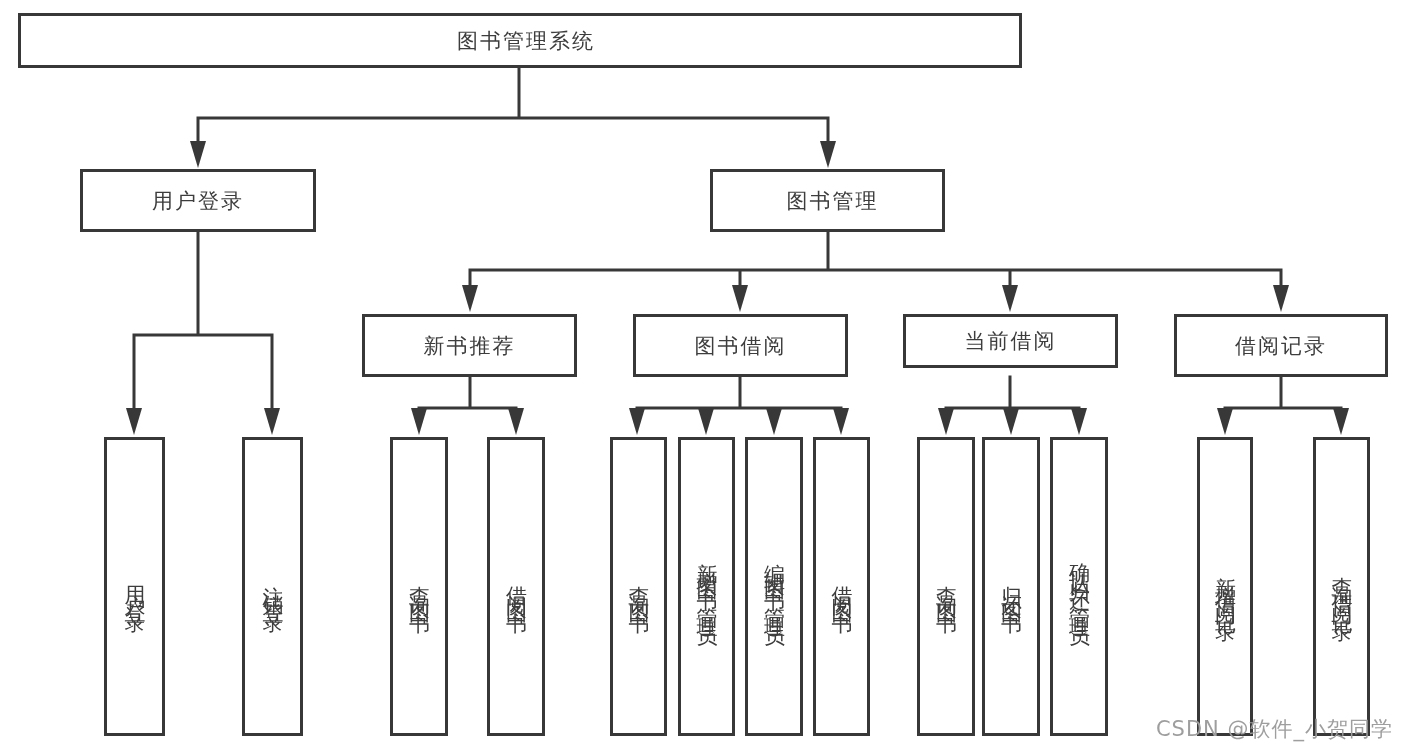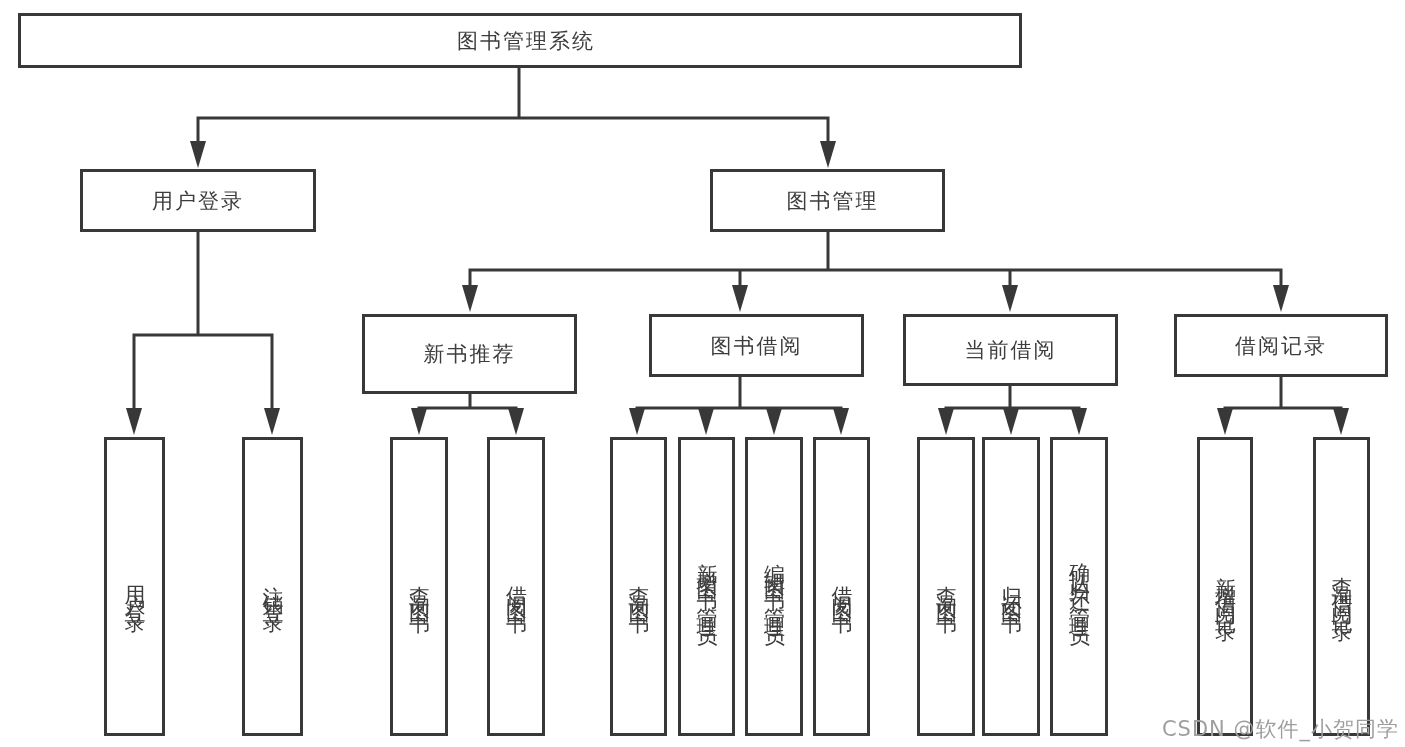--- a/index.html
+++ b/index.html
@@ -5,21 +5,21 @@
   html, body { margin: 0; padding: 0; background: #ffffff; }
   body { width: 1405px; height: 747px; position: relative; overflow: hidden;
          font-family: "DejaVu Sans", "Liberation Sans", sans-serif; }
   .canvas { position: absolute; left: 0; top: 0; width: 1405px; height: 747px; background: #ffffff; }
   svg.connectors { position: absolute; left: 0; top: 0; pointer-events: none; }
   .box { position: absolute; box-sizing: border-box; border: 3px solid #383838;
          background: #ffffff; display: flex; align-items: center; justify-content: center; }
   .lbl { font-size: 21px; color: #3d3d3d; letter-spacing: 2px; white-space: nowrap; }
   .box.v .lbl { writing-mode: vertical-rl; text-orientation: mixed;
                 letter-spacing: 9px; line-height: 1; white-space: normal; }
-  .watermark { position: absolute; right: 6px; bottom: 4px; font-size: 21px;
+  .watermark { position: absolute; right: 12px; bottom: 4px; font-size: 21px;
                color: #9e9e9e; letter-spacing: 1px; z-index: 5; }
 </style>
 </head>
 <body>
 
 <div class="canvas">
 
   <svg class="connectors" width="1405" height="747" viewBox="0 0 1405 747">
     <g stroke="#383838" stroke-width="3" fill="none" stroke-linecap="square">
       <path d="M519,68 V118 M198,118 H828 M198,118 V152 M828,118 V152"></path>
@@ -57,27 +57,27 @@
     <span class="lbl">图书管理系统</span>
   </div>
 
   <div class="box h" style="left:80px; top:169px; width:236px; height:63px;">
     <span class="lbl">用户登录</span>
   </div>
   <div class="box h" style="left:710px; top:169px; width:235px; height:63px;padding-left:10px;">
     <span class="lbl">图书管理</span>
   </div>
 
-  <div class="box h" style="left:362px; top:314px; width:215px; height:80px;text-align:right;">
+  <div class="box h" style="left:362px; top:314px; width:215px; height:63px;text-align:right;">
     <span class="lbl">新书推荐</span>
   </div>
-  <div class="box h" style="left:633px; top:314px; width:215px; height:63px;margin-left:16px;">
+  <div class="box h" style="left:633px; top:314px; width:215px; height:63px;">
     <span class="lbl">图书借阅</span>
   </div>
-  <div class="box h" style="left:903px; top:314px; width:215px; height:72px;">
+  <div class="box h" style="left:903px; top:314px; width:215px; height:54px;">
     <span class="lbl">当前借阅</span>
   </div>
   <div class="box h" style="left:1174px; top:314px; width:214px; height:63px;">
     <span class="lbl">借阅记录</span>
   </div>
 
   <div class="box v" style="left:104px; top:437px; width:61px; height:299px;">
     <span class="lbl">用户登录</span>
   </div>
   <div class="box v" style="left:242px; top:437px; width:61px; height:299px;">

